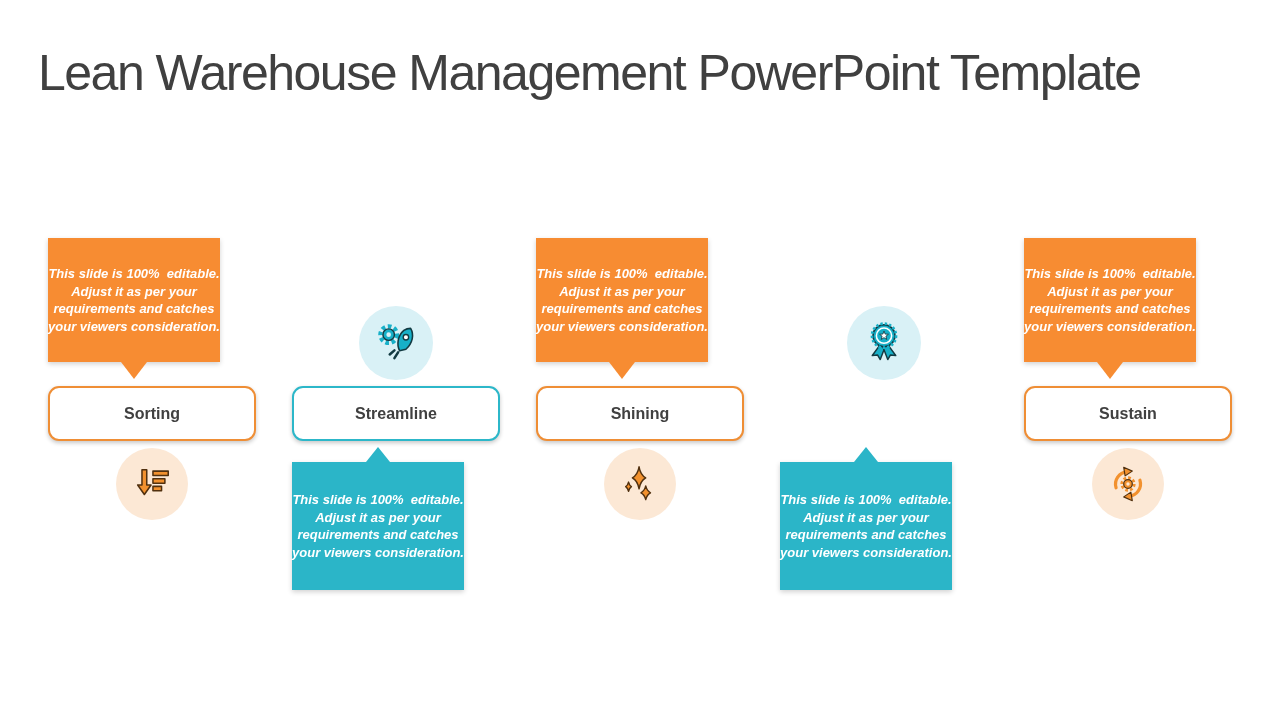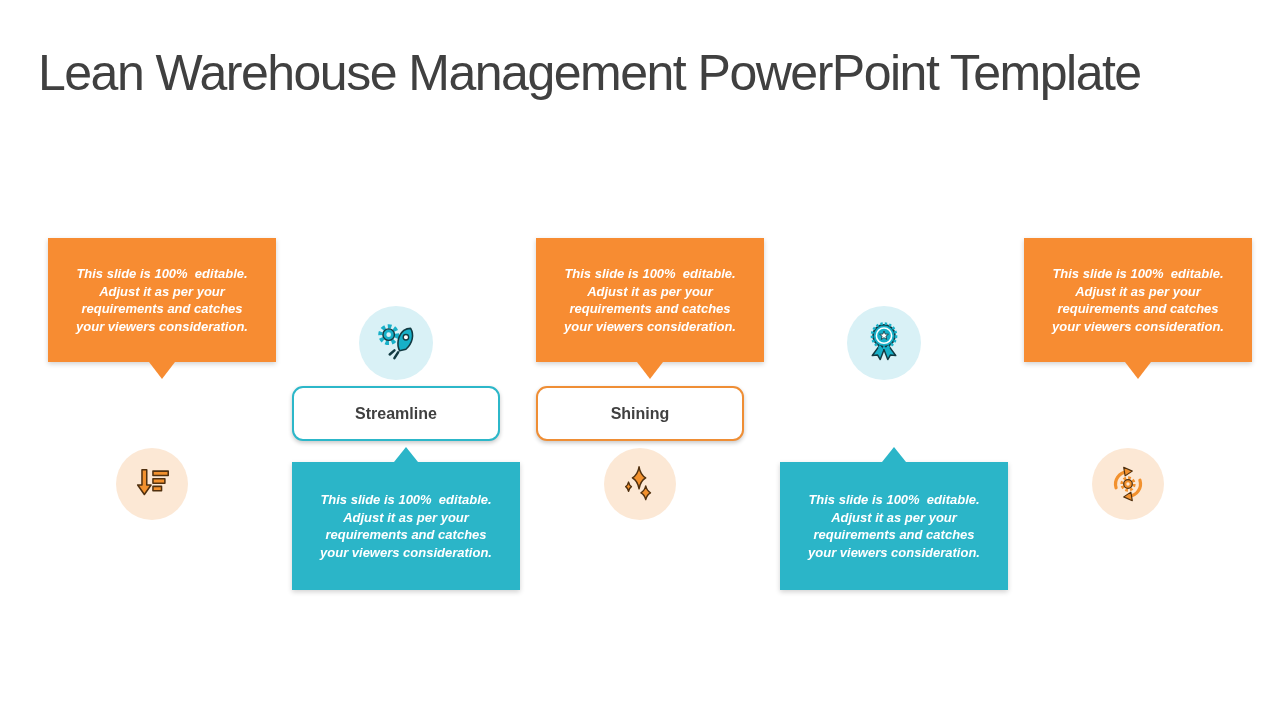--- a/index.html
+++ b/index.html
@@ -7,21 +7,21 @@
     width:1280px;height:720px;position:relative;background:#ffffff;
     font-family:"Liberation Sans", sans-serif;overflow:hidden;
   }
   .title{
     position:absolute;left:38px;top:44px;width:1200px;
     font-size:50px;font-weight:400;letter-spacing:-1.5px;color:#404040;
     white-space:nowrap;
   }
   .column{position:absolute;top:0;width:208px;height:720px;}
   .callout{
-    position:absolute;left:0;width:228px;box-sizing:border-box;
+    position:absolute;left:0;width:172px;box-sizing:border-box;
     display:flex;align-items:center;justify-content:center;
     box-shadow:0 2px 5px rgba(0,0,0,0.18);
   }
   .callout .txt{
     color:#ffffff;font-size:13px;font-style:italic;font-weight:700;
     line-height:17.5px;text-align:center;white-space:nowrap;
   }
   .callout.top{top:238px;height:124px;background:#F78C32;}
   .callout.top::after{
     content:"";position:absolute;top:100%;left:50%;margin-left:-13px;
@@ -57,20 +57,23 @@
 <div class="title">Lean Warehouse Management PowerPoint Template</div>
 
 <div class="column" style="left:48px">
   <div class="callout top">
     <div class="txt">
       <div>This slide is 100%&nbsp; editable.</div>
       <div>Adjust it as per your</div>
       <div>requirements and catches</div>
       <div>your viewers consideration.</div>
     </div>
+  </div>
+  <div class="label-box border-orange">
+    <span>Sorting</span>
   </div>
   <div class="icon-circle below">
     <svg width="42" height="42" viewBox="0 0 44 44">
       <g stroke="#50300f" stroke-width="1.6" stroke-linejoin="round" fill="#F2912E">
         <path d="M11.5 7 h5 v16 h4.5 l-7 10 -7 -10 h4.5 Z"></path>
         <rect x="23" y="8.5" width="16" height="4.6"></rect>
         <rect x="23" y="16.5" width="12.5" height="4.6"></rect>
         <rect x="23" y="24.5" width="9" height="4.6"></rect>
       </g>
     </svg>
@@ -149,20 +152,23 @@
 
 <div class="column" style="left:1024px">
   <div class="callout top">
     <div class="txt">
       <div>This slide is 100%&nbsp; editable.</div>
       <div>Adjust it as per your</div>
       <div>requirements and catches</div>
       <div>your viewers consideration.</div>
     </div>
   </div>
+  <div class="label-box border-orange">
+    <span>Sustain</span>
+  </div>
   <div class="icon-circle below">
     <svg width="42" height="42" viewBox="0 0 44 44">
       <path d="M9.5 26 A 13 13 0 0 1 21 9.2" fill="none" stroke="#F2912E" stroke-width="3.4" stroke-linecap="round"></path>
       <polygon points="17.5,4.5 26.5,8.5 19,13.5" fill="#F2912E" stroke="#50300f" stroke-width="1.2" stroke-linejoin="round"></polygon>
       <path d="M34.5 18 A 13 13 0 0 1 23 34.8" fill="none" stroke="#F2912E" stroke-width="3.4" stroke-linecap="round"></path>
       <polygon points="26.5,39.5 17.5,35.5 25,30.5" fill="#F2912E" stroke="#50300f" stroke-width="1.2" stroke-linejoin="round"></polygon>
       <circle cx="22" cy="22" r="6.5" fill="none" stroke="#F2912E" stroke-width="3" stroke-dasharray="2.8 2.2"></circle>
       <circle cx="22" cy="22" r="4.5" fill="#F2912E" stroke="#50300f" stroke-width="1.3"></circle>
       <circle cx="22" cy="22" r="1.8" fill="#FCE8D5"></circle>
     </svg>

